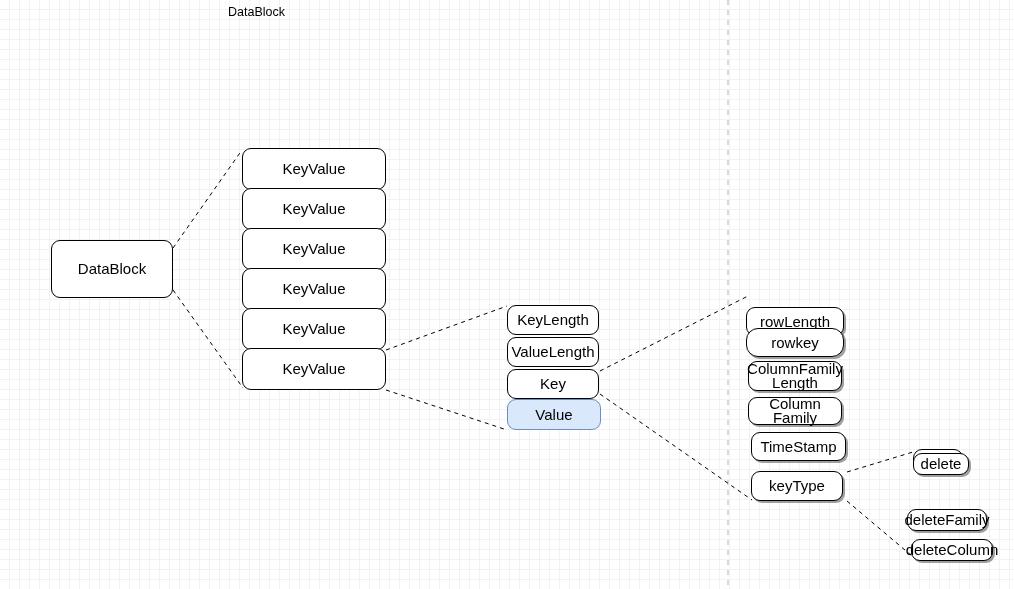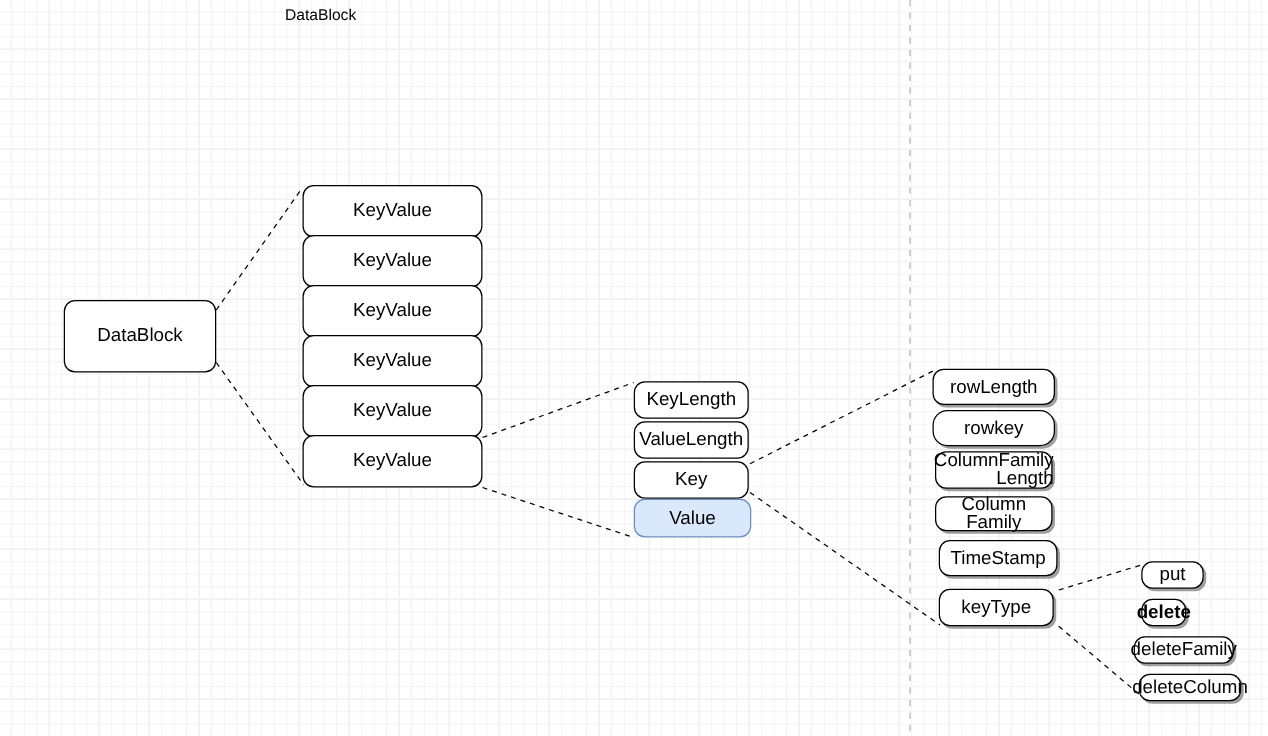--- a/index.html
+++ b/index.html
@@ -90,26 +90,26 @@
       <div class="node" style="left: 242px; top: 148px; width: 144px; height: 42px;">KeyValue</div>
       <div class="node" style="left: 242px; top: 188px; width: 144px; height: 42px;">KeyValue</div>
       <div class="node" style="left: 242px; top: 228px; width: 144px; height: 42px;">KeyValue</div>
       <div class="node" style="left: 242px; top: 268px; width: 144px; height: 42px;">KeyValue</div>
       <div class="node" style="left: 242px; top: 308px; width: 144px; height: 42px;">KeyValue</div>
       <div class="node" style="left: 242px; top: 348px; width: 144px; height: 42px;">KeyValue</div>
       <div class="node" style="left: 507px; top: 305px; width: 92px; height: 30px;">KeyLength</div>
       <div class="node" style="left: 507px; top: 337px; width: 92px; height: 30px;">ValueLength</div>
       <div class="node" style="left: 507px; top: 369px; width: 92px; height: 30px;">Key</div>
       <div class="node accent" style="left: 507px; top: 399px; width: 94px; height: 31px;">Value</div>
-      <div class="node shadow" style="left: 746px; top: 295px; width: 98px; height: 29px;">rowLength</div>
+      <div class="node shadow" style="left: 746px; top: 307px; width: 98px; height: 29px;">rowLength</div>
       <div class="node shadow" style="left: 746px; top: 328px; width: 98px; height: 29px; border-radius: 12px;">rowkey</div>
-      <div class="node shadow" style="left: 748px; top: 361px; width: 94px; height: 30px; text-align: right;">ColumnFamily
+      <div class="node shadow" style="left: 748px; top: 361px; width: 94px; height: 30px;">ColumnFamily
 Length</div>
       <div class="node shadow" style="left: 748px; top: 397px; width: 94px; height: 28px;">Column Family</div>
       <div class="node shadow" style="left: 751px; top: 432px; width: 95px; height: 29px;">TimeStamp</div>
       <div class="node shadow" style="left: 751px; top: 471px; width: 92px; height: 30px;">keyType</div>
       <div class="node shadow" style="left: 913px; top: 449px; width: 50px; height: 22px;">put</div>
-      <div class="node shadow" style="left: 913px; top: 479px; width: 36px; height: 22px; font-weight: bold;">delete</div>
+      <div class="node shadow" style="left: 913px; top: 453px; width: 56px; height: 22px;">delete</div>
       <div class="node shadow" style="left: 907px; top: 509px; width: 80px; height: 22px;">deleteFamily</div>
       <div class="node shadow" style="left: 911px; top: 539px; width: 82px; height: 22px;">deleteColumn</div>
     </div>
 
 </div>
 
 </body></html>

